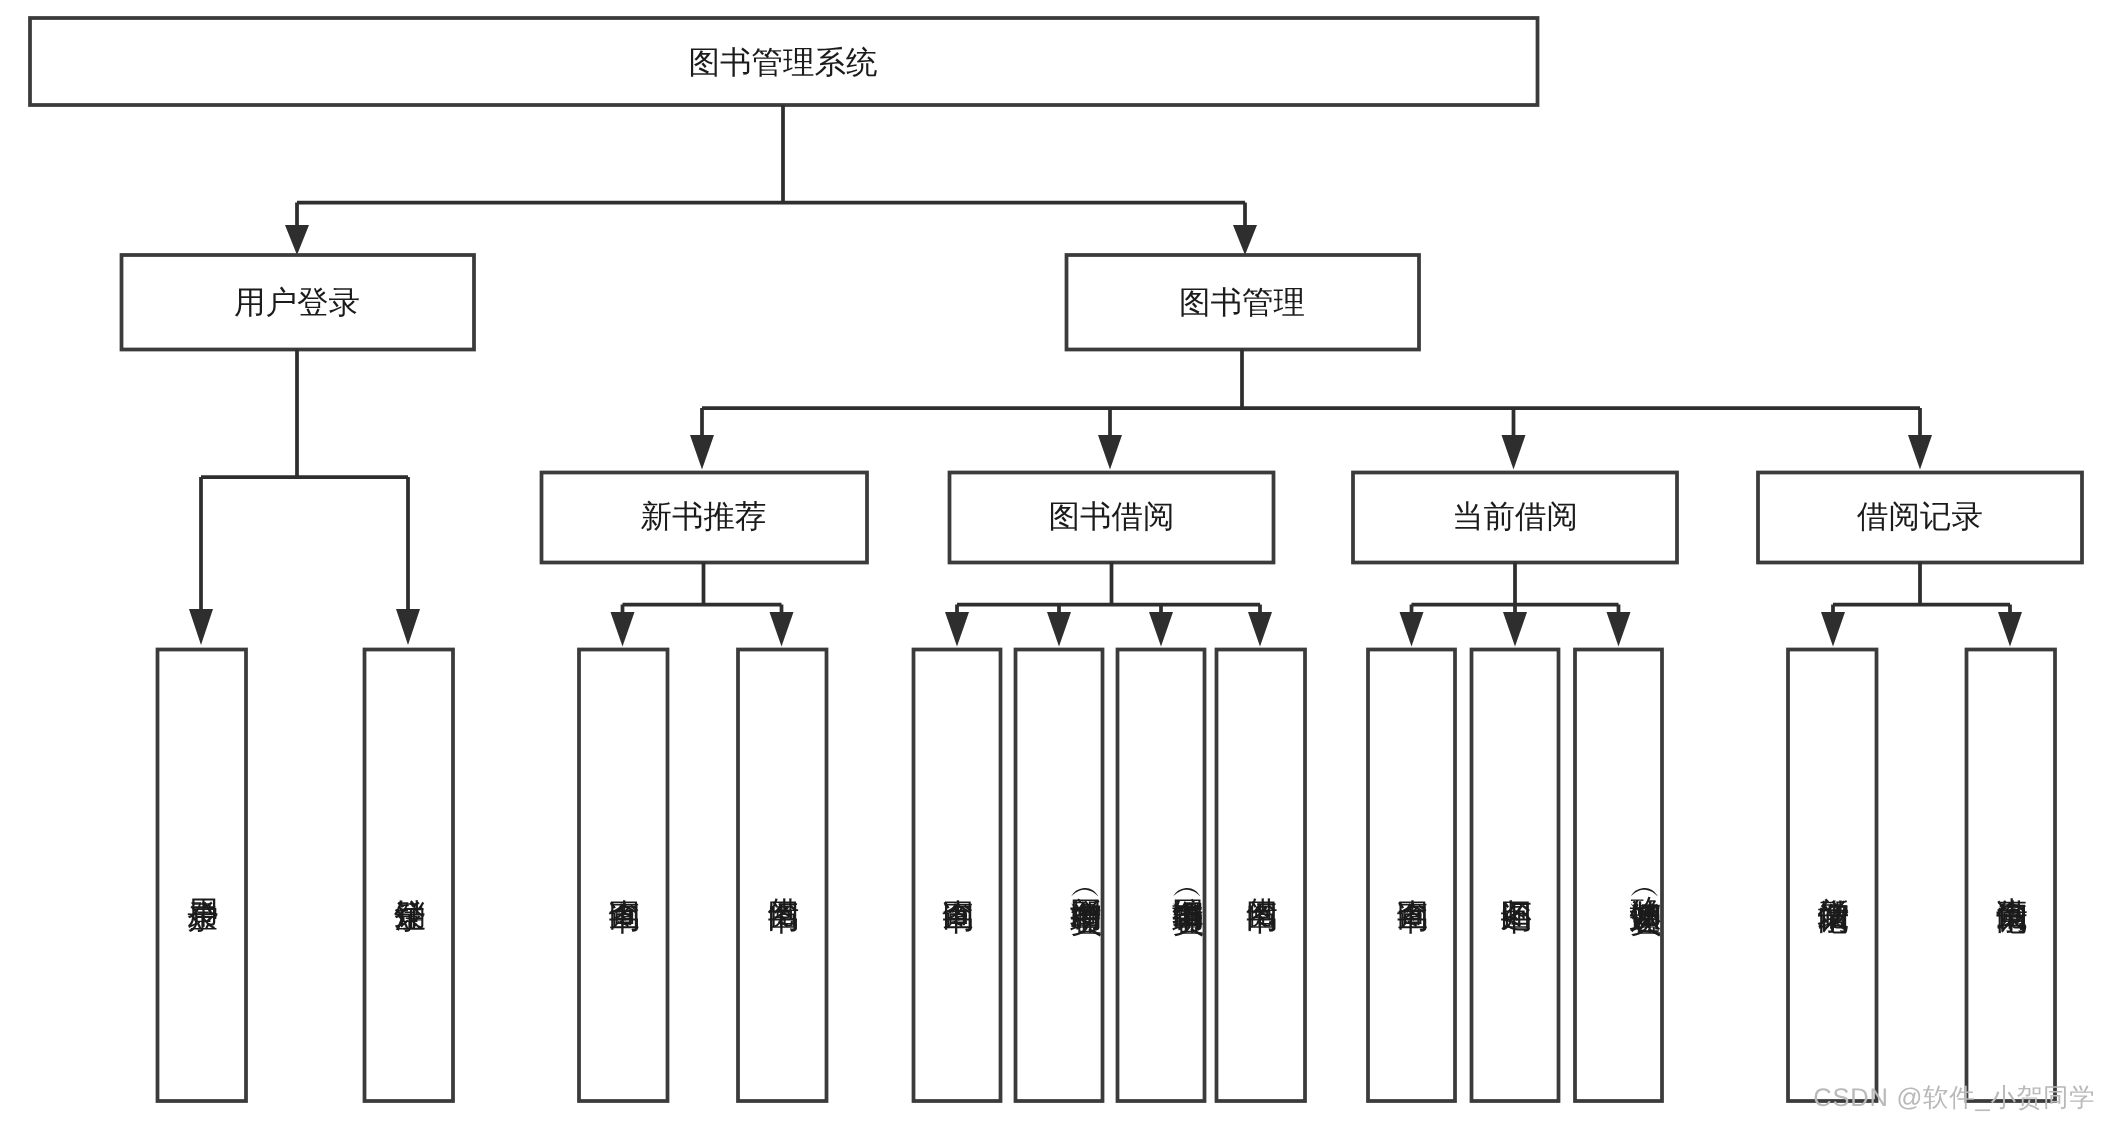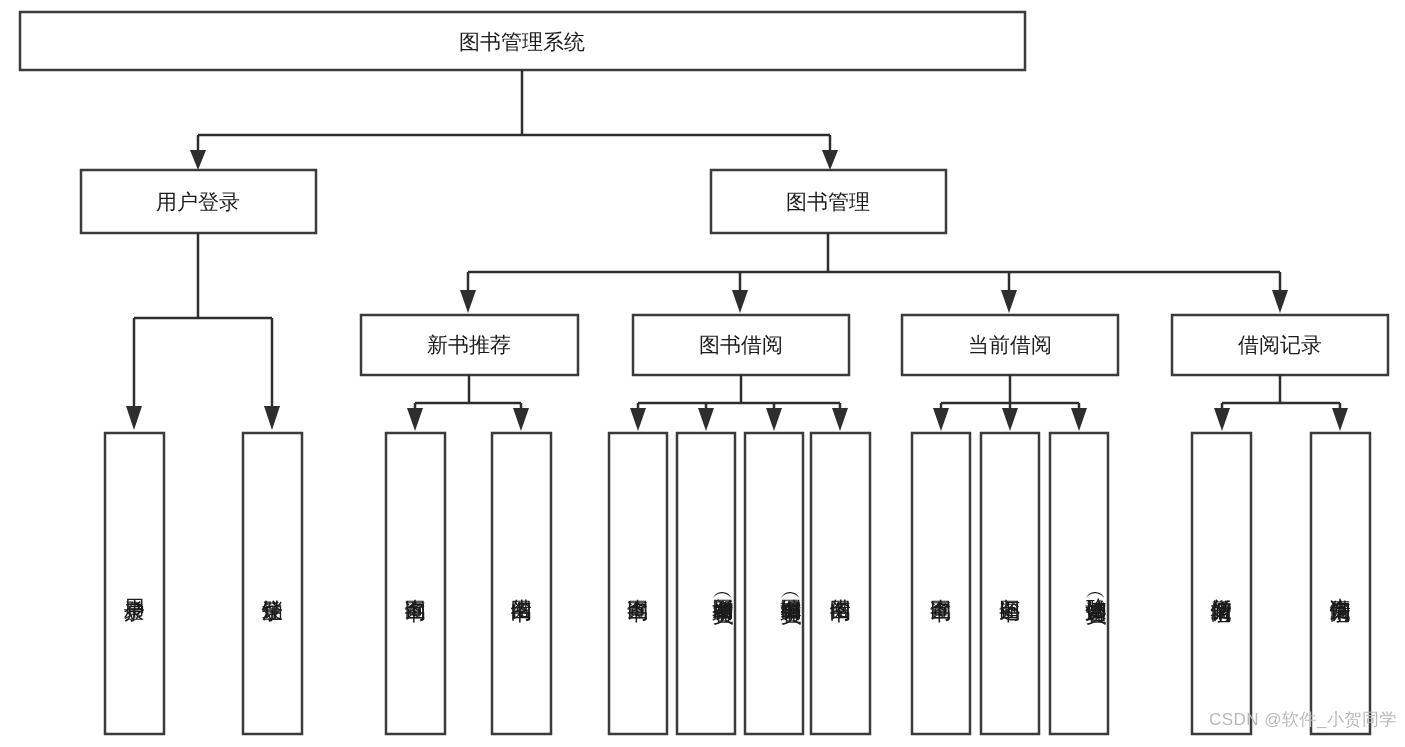--- a/index.html
+++ b/index.html
@@ -61,21 +61,21 @@
     letter-spacing: 1px;
     display: flex;
     align-items: center;
     justify-content: center;
     text-align: center;
     pointer-events: none;
   }
   .watermark {
     position: absolute;
     right: 8px;
-    bottom: 16px;
+    bottom: 4px;
     font-family: "Liberation Sans", "DejaVu Sans", sans-serif;
     font-size: 17px;
     color: #b9b9b9;
     white-space: nowrap;
     letter-spacing: 0.5px;
   }
 </style>
 </head>
 <body>
 

